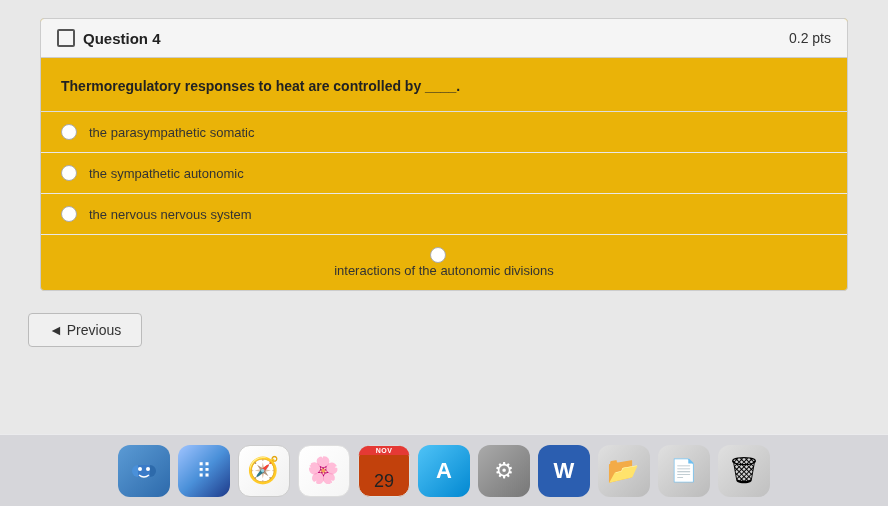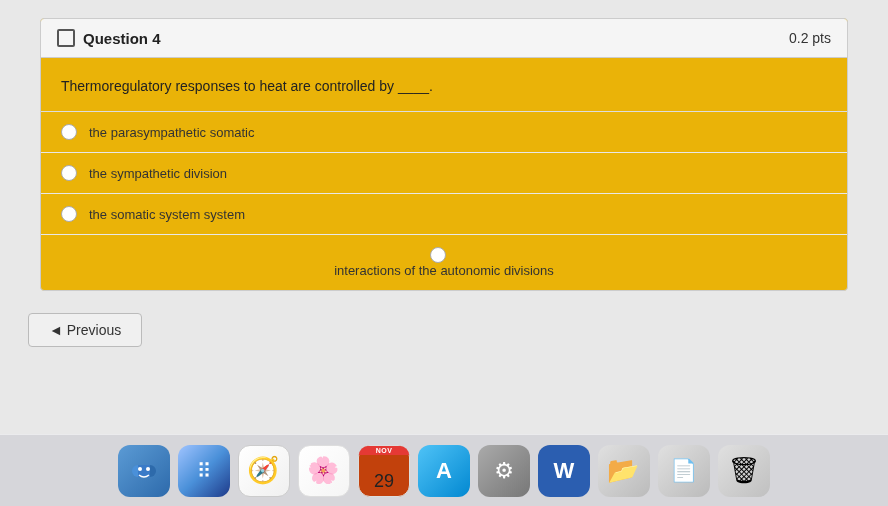--- a/index.html
+++ b/index.html
@@ -47,20 +47,21 @@
 
     .question-body {
       padding: 18px 20px 14px 20px;
       border-bottom: 1px solid #ddd;
     }
 
     .question-text {
       font-size: 14px;
       color: #222;
       line-height: 1.5;
+      font-weight: bold;
     }
 
     .options-list {
       list-style: none;
     }
 
     .option-item {
       display: flex;
       align-items: center;
       padding: 12px 20px;
@@ -205,25 +206,25 @@
     <div class="question-body">
       <span class="question-text">Thermoregulatory responses to heat are controlled by ____.</span>
     </div>
     <ul class="options-list">
     <li class="option-item">
       <div class="radio-circle"></div>
       <span class="option-label">the parasympathetic somatic</span>
     </li>
         <li class="option-item">
       <div class="radio-circle"></div>
-      <span class="option-label">the sympathetic division</span>
+      <span class="option-label">the sympathetic autonomic</span>
     </li>
         <li class="option-item">
       <div class="radio-circle"></div>
-      <span class="option-label">the somatic system system</span>
+      <span class="option-label">the nervous nervous system</span>
     </li>
         <li class="option-item">
       <div class="radio-circle"></div>
       <span class="option-label">interactions of the autonomic divisions</span>
     </li>
       </ul>
   </div>
 </div>
 
 <div class="nav-buttons">

